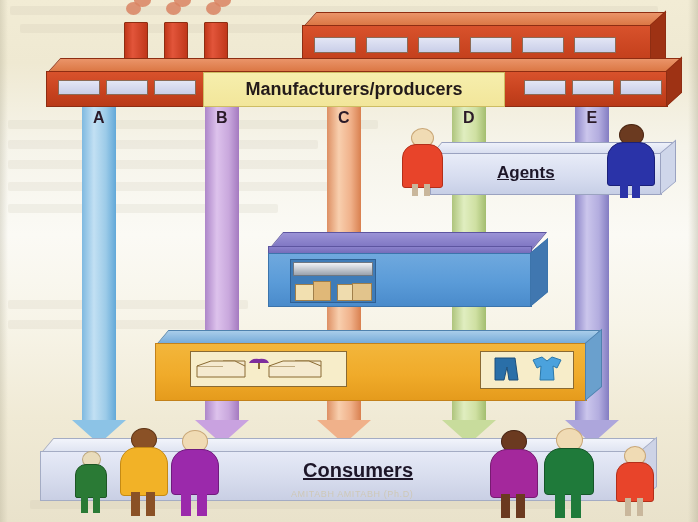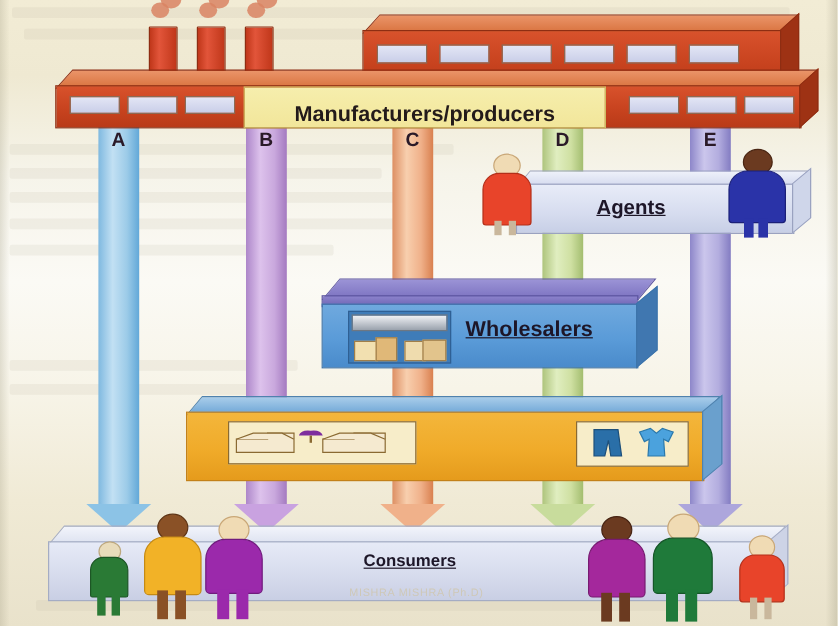--- a/index.html
+++ b/index.html
@@ -108,21 +108,21 @@
   <div style="position:absolute;left:46px;top:58px;width:620px;height:14px;background:linear-gradient(180deg,#ea9469,#d9733f);border:1px solid #8e2d12;transform:skewX(-42deg);transform-origin:bottom left;"></div>
   <div class="fbody" style="left:46px;top:71px;width:620px;height:34px;"></div>
   <div style="position:absolute;left:666px;top:71px;width:14px;height:34px;background:#9e3214;border:1px solid #8e2d12;transform:skewY(-42deg);transform-origin:top left;"></div>
   <div class="win" style="left:58px;top:80px;width:40px;height:13px;"></div>
   <div class="win" style="left:106px;top:80px;width:40px;height:13px;"></div>
   <div class="win" style="left:154px;top:80px;width:40px;height:13px;"></div>
   <div class="win" style="left:524px;top:80px;width:40px;height:13px;"></div>
   <div class="win" style="left:572px;top:80px;width:40px;height:13px;"></div>
   <div class="win" style="left:620px;top:80px;width:40px;height:13px;"></div>
 
-  <div class="plaque" style="left:203px;top:72px;width:300px;height:33px;align-items:flex-end;">
+  <div class="plaque" style="left:203px;top:72px;width:300px;height:33px;">
     <span style="font-size:18px;">Manufacturers/producers</span>
   </div>
 
   <div style="position:absolute;left:430px;top:142px;width:230px;height:12px;background:linear-gradient(180deg,#eef1fa,#d4daee);border:1px solid #9aa2c0;transform:skewX(-40deg);transform-origin:bottom left;"></div>
   <div style="position:absolute;left:430px;top:153px;width:230px;height:40px;background:linear-gradient(180deg,#e8ecf8 0%,#d6dcef 60%,#c7cfe6 100%);border:1px solid #9aa2c0;"></div>
   <div style="position:absolute;left:660px;top:153px;width:14px;height:40px;background:#cfd6ea;border:1px solid #9aa2c0;transform:skewY(-40deg);transform-origin:top left;"></div>
   <div class="label" style="left:497px;top:163px;font-size:17px;">Agents</div>
 
   <div class="person" style="left:398px;top:128px;width:46px;height:68px;">
     <div class="head" style="left:13px;top:0;width:21px;height:18px;background:#f0dbb4;border:1px solid #c9a777;"></div>
@@ -143,21 +143,20 @@
   <div style="position:absolute;left:268px;top:253px;width:262px;height:52px;background:linear-gradient(180deg,#6fa9de 0%,#5a9bd8 55%,#4a8bcb 100%);border:1px solid #3c74ab;"></div>
   <div style="position:absolute;left:530px;top:253px;width:16px;height:52px;background:#4077b0;border:1px solid #3c74ab;transform:skewY(-40deg);transform-origin:top left;"></div>
 
   <div style="position:absolute;left:290px;top:259px;width:84px;height:42px;background:#3f7cb8;border:1px solid #2f6094;">
     <div style="position:absolute;left:2px;top:2px;right:2px;height:12px;background:linear-gradient(180deg,#f0f2f5,#9aa2ad);border:1px solid #6e7782;"></div>
     <div style="position:absolute;left:4px;top:24px;width:18px;height:15px;background:#f2e0b0;border:1px solid #a07f4a;"></div>
     <div style="position:absolute;left:22px;top:21px;width:16px;height:18px;background:#e0b878;border:1px solid #a07f4a;"></div>
     <div style="position:absolute;left:46px;top:24px;width:16px;height:15px;background:#efdcae;border:1px solid #a07f4a;"></div>
     <div style="position:absolute;left:61px;top:23px;width:18px;height:16px;background:#e2c48c;border:1px solid #a07f4a;"></div>
   </div>
-  <div class="label" style="left:388px;top:264px;font-size:18px;">Wholesalers</div>
 
   <div style="position:absolute;left:155px;top:330px;width:430px;height:14px;background:linear-gradient(180deg,#a9cdea,#6ea6d6);border:1px solid #4f82ae;transform:skewX(-40deg);transform-origin:bottom left;"></div>
   <div style="position:absolute;left:155px;top:343px;width:430px;height:56px;background:linear-gradient(180deg,#f3b63b 0%,#f0ab2a 55%,#e59b1c 100%);border:1px solid #c3811a;"></div>
   <div style="position:absolute;left:585px;top:343px;width:15px;height:56px;background:#6aa0cd;border:1px solid #4f82ae;transform:skewY(-40deg);transform-origin:top left;"></div>
   <div style="position:absolute;left:190px;top:351px;width:155px;height:34px;background:#f7edc9;border:1px solid #8a6a32;">
     <svg width="155" height="34" viewBox="0 0 155 34">
       <g fill="#f5ead0" stroke="#8a6a32" stroke-width="1">
         <path d="M6 14 h26 v-5 h22 v16 h-48z"></path>
           <path d="M6 14 l14 -5 h24 l10 5"></path>
         <path d="M78 14 h26 v-5 h26 v16 h-52z"></path>
@@ -170,21 +169,21 @@
   <div style="position:absolute;left:480px;top:351px;width:92px;height:36px;background:#f7edc9;border:1px solid #8a6a32;">
     <svg width="92" height="36" viewBox="0 0 92 36">
       <path d="M14 6 h20 l3 22 h-9 l-2 -13 -3 13 h-9z" fill="#2a6fa8" stroke="#1d4f7a"></path>
       <path d="M52 8 l9 -3 5 4 5 -4 9 3 -4 8 -4 -2 1 14 h-14 l1 -14 -4 2z" fill="#4ba2dd" stroke="#2a78ab"></path>
     </svg>
   </div>
 
   <div style="position:absolute;left:40px;top:438px;width:600px;height:14px;background:linear-gradient(180deg,#f2f4fb,#dde2f0);border:1px solid #a4acc4;transform:skewX(-40deg);transform-origin:bottom left;"></div>
   <div style="position:absolute;left:40px;top:451px;width:600px;height:48px;background:linear-gradient(180deg,#e6eaf7 0%,#d7dced 55%,#c9cfe4 100%);border:1px solid #a4acc4;"></div>
   <div style="position:absolute;left:640px;top:451px;width:15px;height:48px;background:#cdd3e6;border:1px solid #a4acc4;transform:skewY(-40deg);transform-origin:top left;"></div>
-  <div class="label" style="left:303px;top:459px;font-size:14px;">Consumers</div>
+  <div class="label" style="left:303px;top:459px;font-size:20px;">Consumers</div>
 
   <div class="person" style="left:72px;top:451px;width:36px;height:62px;">
     <div class="head" style="left:10px;top:0;width:17px;height:15px;background:#e9dcbb;border:1px solid #bda87f;"></div>
     <div class="torso" style="left:3px;top:13px;width:30px;height:32px;background:#2a7a35;border:1px solid #1d5625;border-radius:11px 11px 2px 2px;"></div>
     <div class="leg" style="left:9px;top:44px;width:7px;height:18px;background:#2a7a35;"></div>
     <div class="leg" style="left:21px;top:44px;width:7px;height:18px;background:#2a7a35;"></div>
   </div>
   <div class="person" style="left:117px;top:428px;width:52px;height:88px;">
     <div class="head" style="left:14px;top:0;width:24px;height:21px;background:#8a5126;border:1px solid #5e3415;"></div>
     <div class="torso" style="left:3px;top:19px;width:46px;height:47px;background:#f2b227;border:1px solid #c58a14;border-radius:17px 17px 4px 4px;"></div>
@@ -210,14 +209,14 @@
     <div class="leg" style="left:14px;top:63px;width:10px;height:27px;background:#1f7a3a;"></div>
     <div class="leg" style="left:30px;top:63px;width:10px;height:27px;background:#1f7a3a;"></div>
   </div>
   <div class="person" style="left:613px;top:446px;width:42px;height:70px;">
     <div class="head" style="left:11px;top:0;width:20px;height:18px;background:#f0dbb4;border:1px solid #c9a777;"></div>
     <div class="torso" style="left:3px;top:16px;width:36px;height:38px;background:#e8442a;border:1px solid #b32f19;border-radius:13px 13px 3px 3px;"></div>
     <div class="leg" style="left:12px;top:52px;width:6px;height:18px;background:#c9b79c;"></div>
     <div class="leg" style="left:24px;top:52px;width:6px;height:18px;background:#c9b79c;"></div>
   </div>
 
-  <div class="wmark" style="left:291px;top:489px;">MISHRA MISHRA (Ph.D)</div>
+  <div class="wmark" style="left:291px;top:489px;">AMITABH AMITABH (Ph.D)</div>
 </div>
 
 </body></html>

